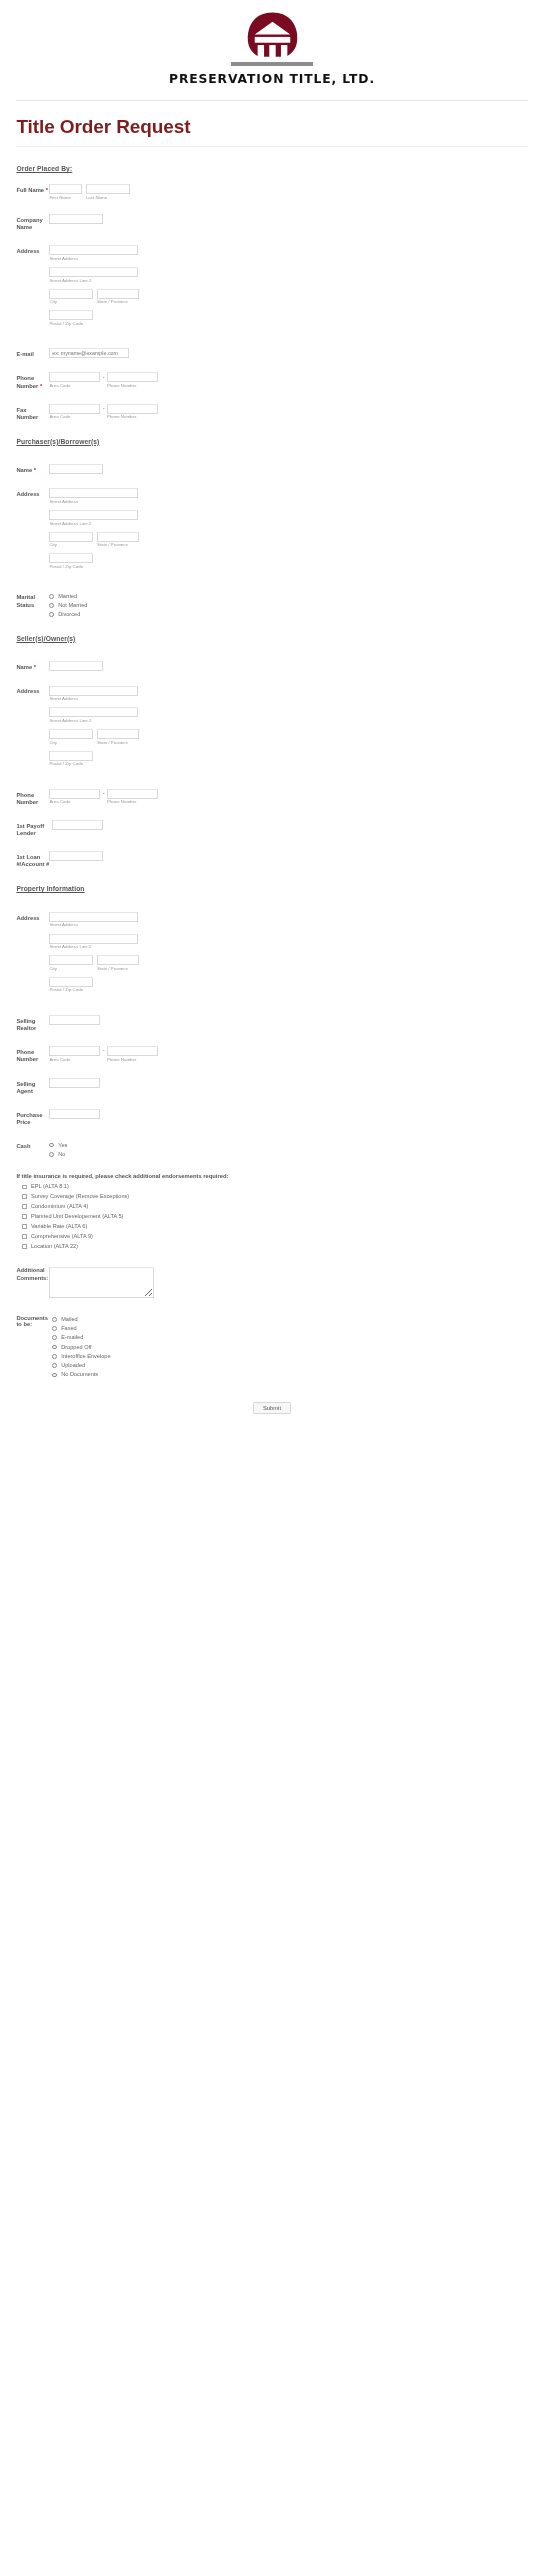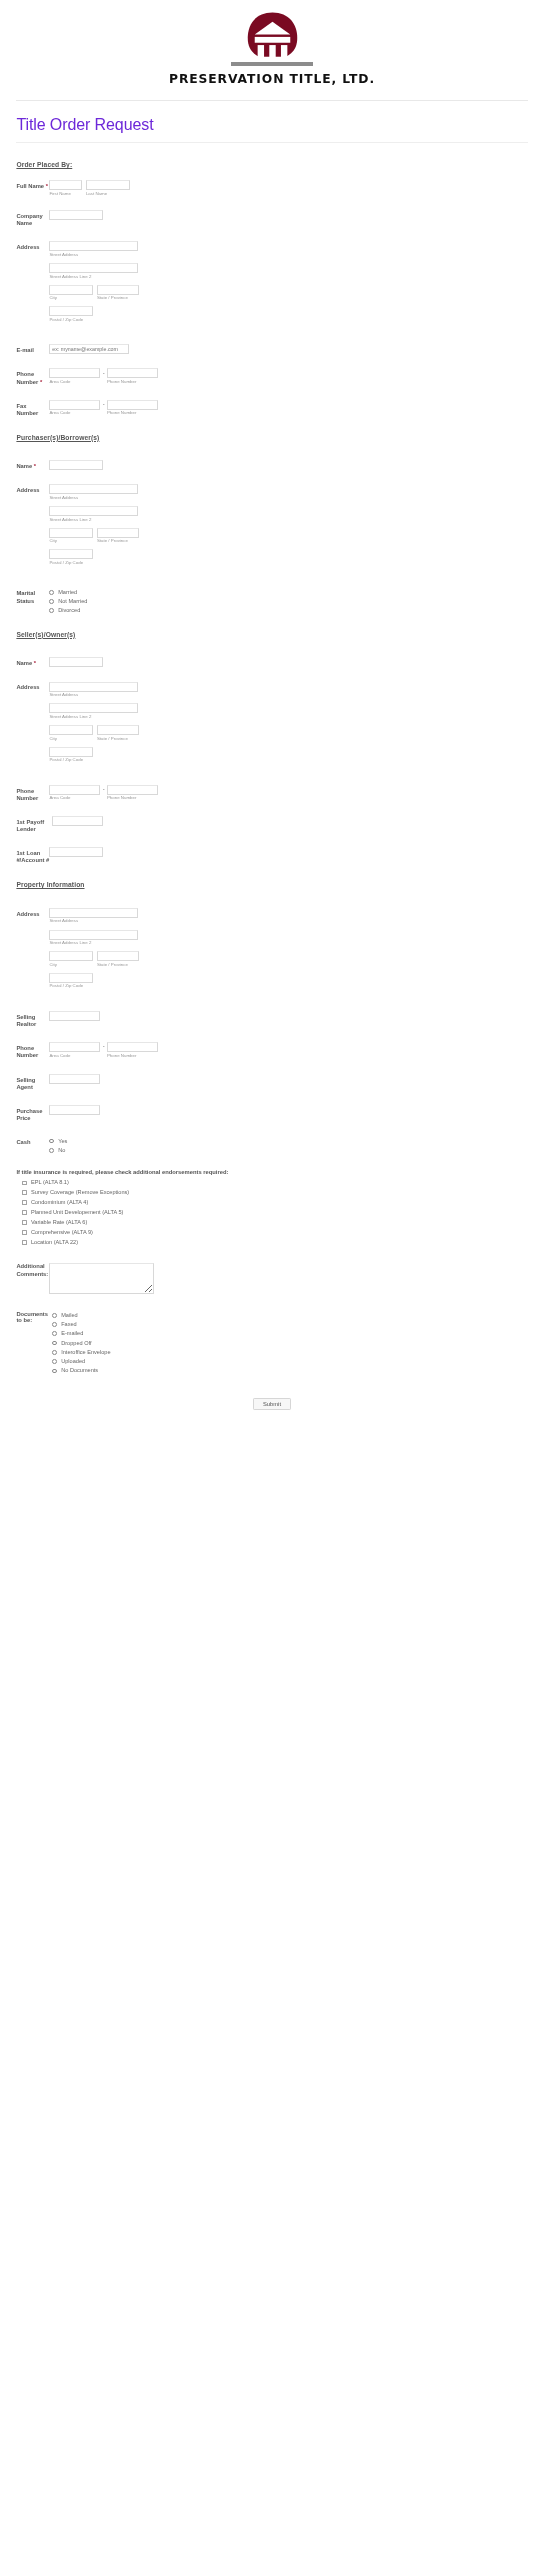--- a/index.html
+++ b/index.html
@@ -24,23 +24,23 @@
     font-weight: 700;
     font-size: 12.3px;
     letter-spacing: 0.9px;
     color: #111;
   }
   .header-rule { border-bottom: 0.6px solid #e8e8e8; margin: 14px 16.4px 0 16.4px; }
 
   
   .form-title {
     margin: 15px 16.4px 0 16.4px;
-    font-size: 16px;
-    font-weight: 400;
-    color: #6d28d9;
+    font-size: 19px;
+    font-weight: 700;
+    color: #7f1d1d;
     letter-spacing: -0.1px;
   }
   .title-rule { border-bottom: 0.6px solid #eeeeee; margin: 8.2px 16.4px 0 16.4px; }
 
   
   .form-body { padding: 0 16.4px; }
 
   .section-head {
     font-size: 6.7px;
     font-weight: 700;

